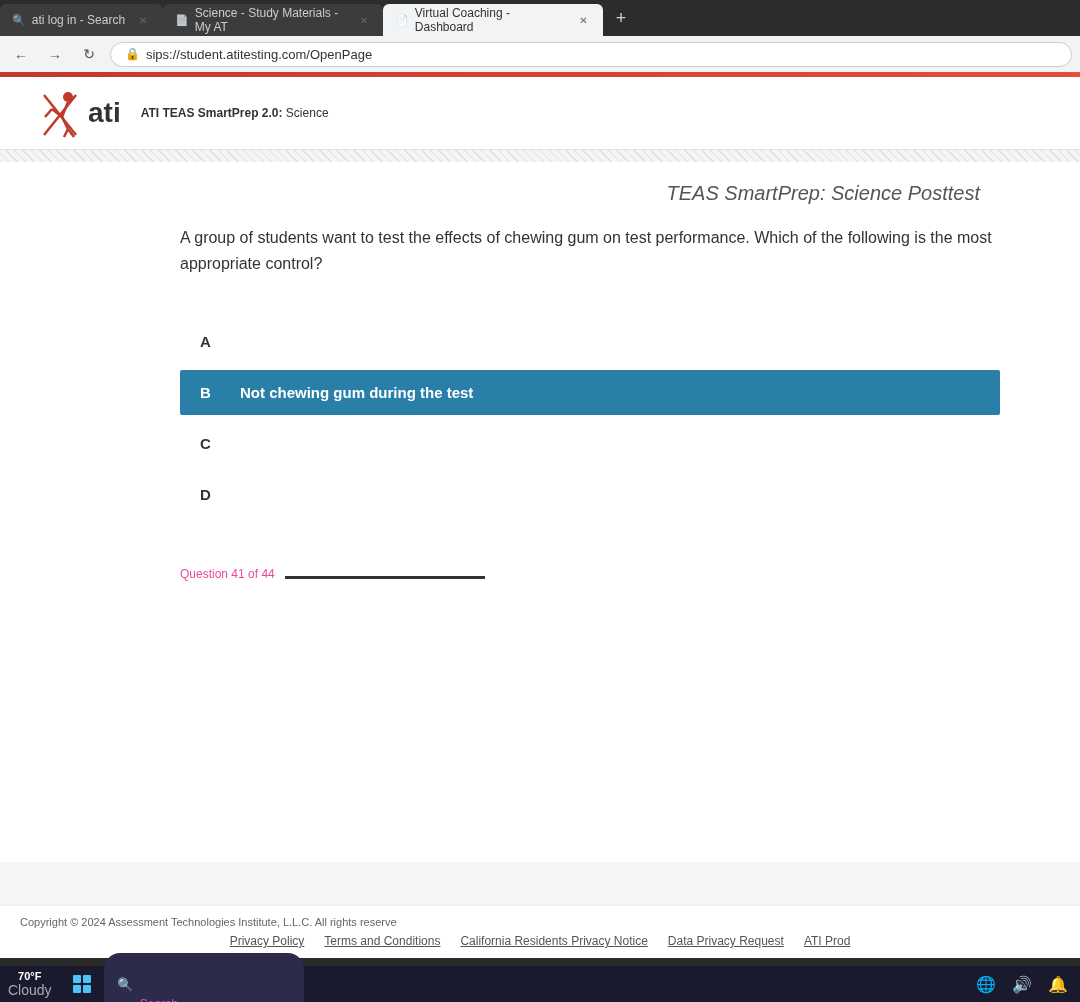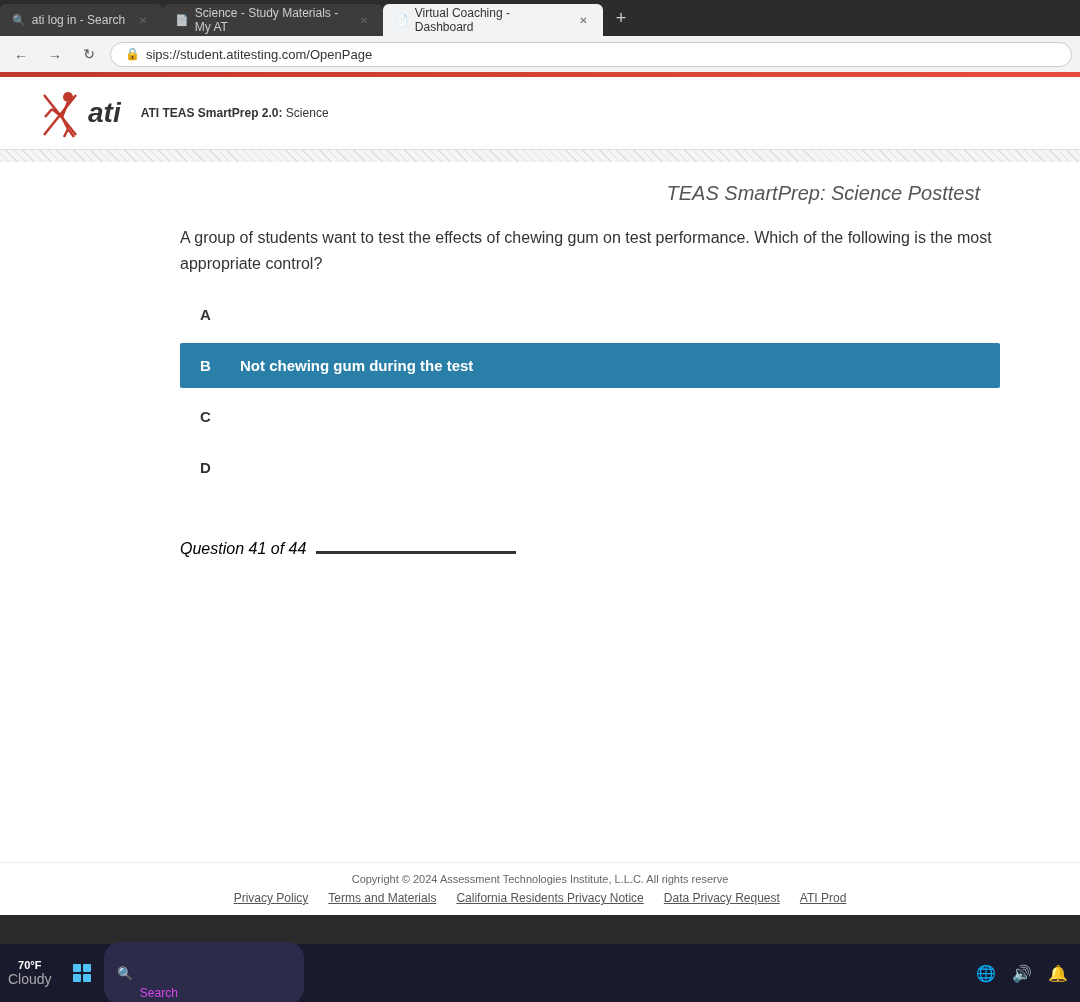--- a/index.html
+++ b/index.html
@@ -133,21 +133,20 @@
     .ati-logo {
       display: flex;
       align-items: center;
       gap: 6px;
     }
 
     .ati-logo-text {
       font-size: 28px;
       font-weight: bold;
       color: #333;
-      font-style: italic;
     }
 
     .ati-subtitle {
       margin-left: 20px;
       font-size: 12px;
       color: #333;
     }
 
     .ati-subtitle strong {
       font-weight: bold;
@@ -181,21 +180,21 @@
       color: #555;
       font-style: italic;
       margin-bottom: 20px;
       padding-right: 20px;
     }
 
     .question-text {
       font-size: 16px;
       color: #333;
       line-height: 1.6;
-      margin-bottom: 16px;
+      margin-bottom: 43px;
     }
 
     
     .answer-choice {
       display: flex;
       align-items: center;
       padding: 14px 20px;
       margin-bottom: 6px;
       cursor: pointer;
       border-radius: 2px;
@@ -226,44 +225,44 @@
       font-weight: bold;
     }
 
     
     .question-progress {
       margin-top: 40px;
       padding-top: 10px;
     }
 
     .progress-label {
-      font-size: 16px;
-      color: #000000;
+      font-size: 12px;
+      color: #ec4899;
       margin-bottom: 6px;
-      font-style: italic;
     }
 
     .progress-bar-container {
       display: flex;
       align-items: center;
       gap: 10px;
     }
 
     .progress-bar {
       width: 200px;
       height: 3px;
       background: #333;
     }
 
     
     .page-footer {
       background: white;
       border-top: 1px solid #eee;
       padding: 10px 20px;
-      text-align: center;
+      text-align: left;
+      margin-top: 43px;
     }
 
     .copyright-text {
       font-size: 11px;
       color: #666;
       margin-bottom: 6px;
     }
 
     .footer-links {
       display: flex;
@@ -277,21 +276,21 @@
       text-decoration: underline;
       cursor: pointer;
     }
 
     
     .taskbar {
       position: fixed;
       bottom: 0;
       left: 0;
       width: 1080px;
-      height: 58px;
+      height: 36px;
       background: #1a1a2e;
       display: flex;
       align-items: center;
       padding: 0 8px;
       gap: 6px;
       text-align: right;
     }
 
     .taskbar-weather {
       display: flex;
@@ -473,21 +472,21 @@
         <div class="progress-bar"></div>
       </div>
     </div>
 
   </div>
 
   <div class="page-footer">
     <div class="copyright-text">Copyright © 2024 Assessment Technologies Institute, L.L.C. All rights reserve</div>
     <div class="footer-links">
       <a class="footer-link">Privacy Policy</a>
-      <a class="footer-link">Terms and Materials</a>
+      <a class="footer-link">Terms and Conditions</a>
       <a class="footer-link">California Residents Privacy Notice</a>
       <a class="footer-link">Data Privacy Request</a>
       <a class="footer-link">ATI Prod</a>
     </div>
   </div>
 
 </div>
 
 <div class="taskbar">
 

